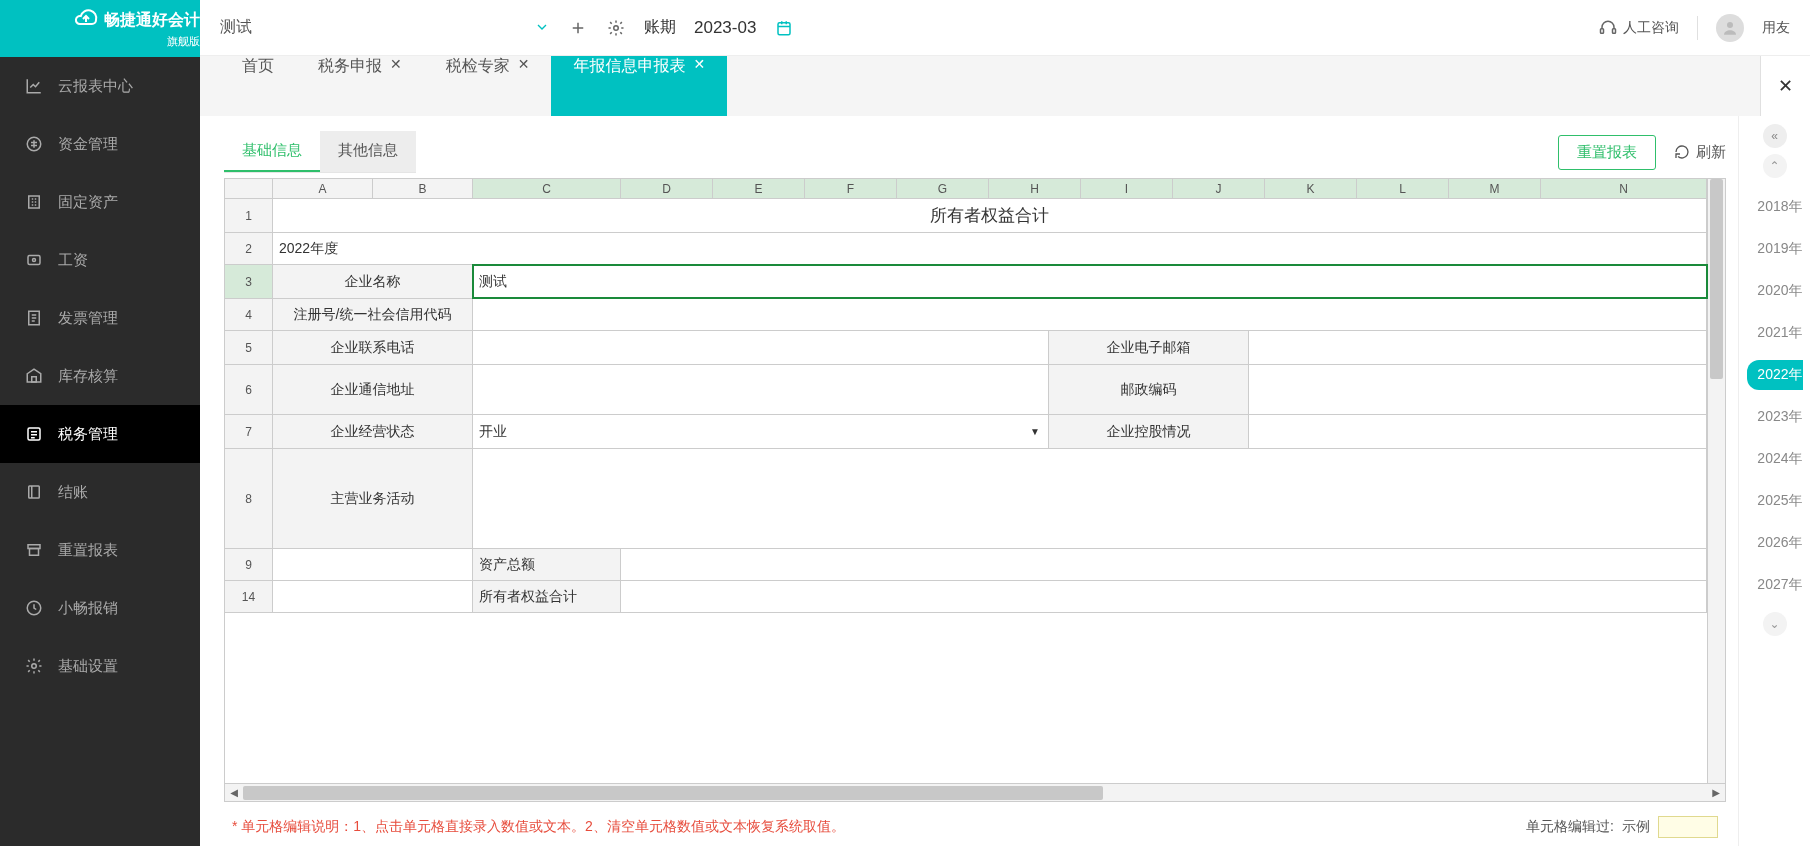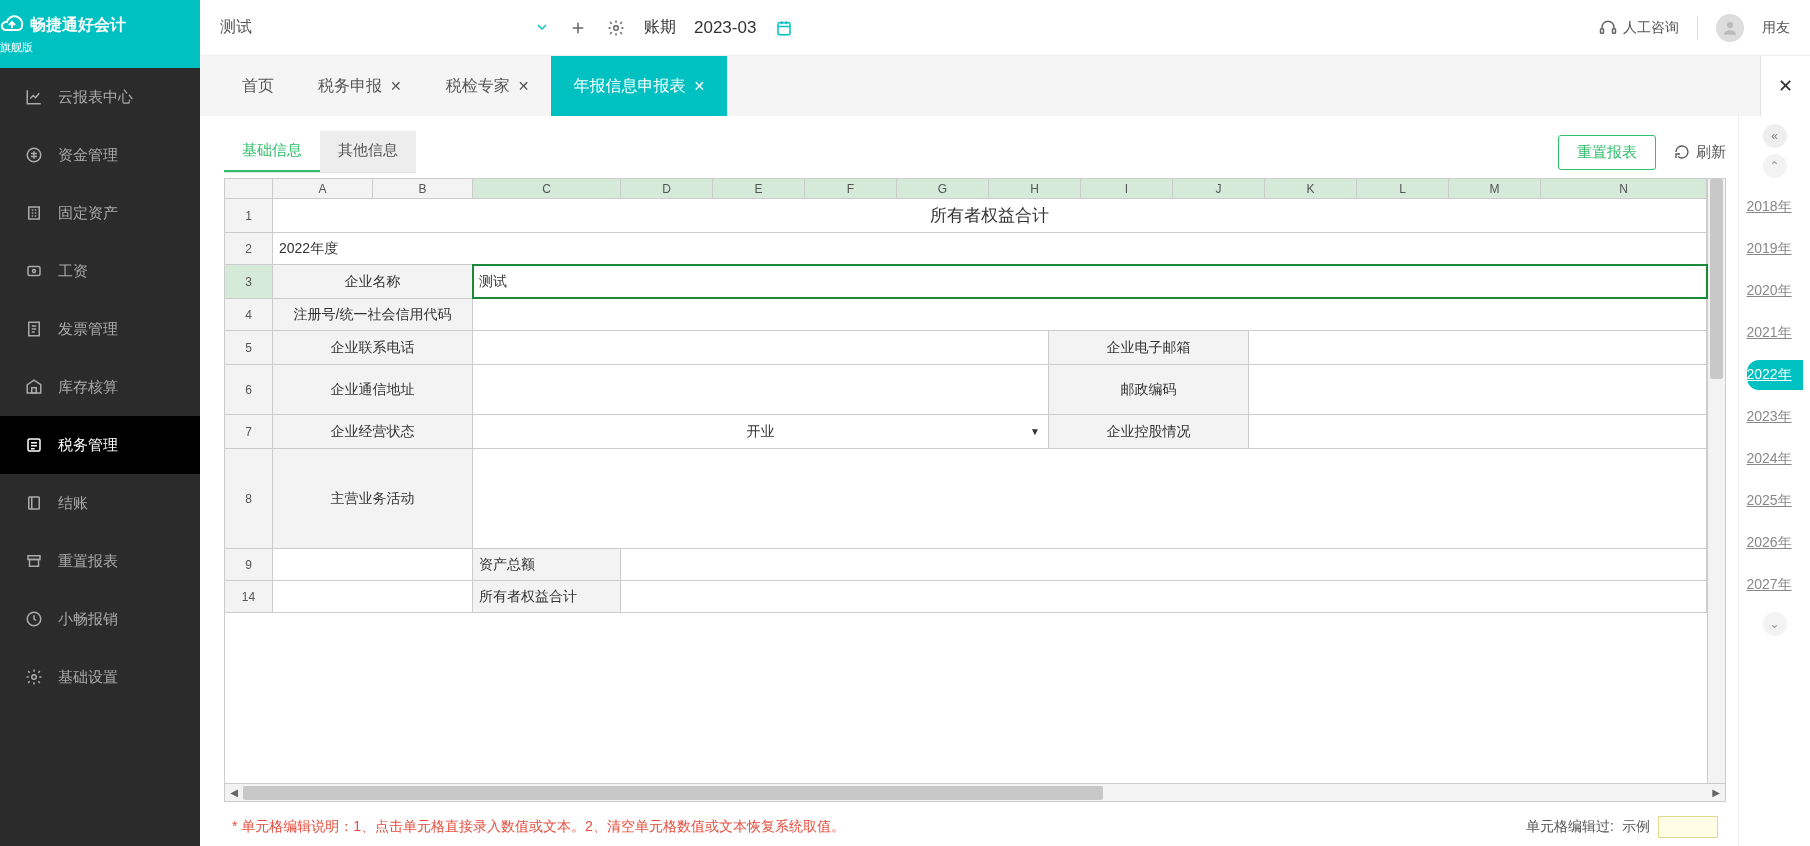--- a/index.html
+++ b/index.html
@@ -1,21 +1,21 @@
 <!DOCTYPE html>
 <html><head>
 <meta charset="utf-8">
 <style>
 * { box-sizing: border-box; margin: 0; padding: 0; }
 body { font-family: "Microsoft YaHei", sans-serif; font-size: 14px; color: #333; background: #fff; overflow: hidden; }
 .app { display: flex; height: 846px; width: 1810px; }
 
 
 .sidebar { width: 200px; background: #2b2b2b; display: flex; flex-direction: column; }
-.logo-area { height: 68px; background: #00c1c1; display: flex; flex-direction: column; align-items: flex-start; justify-content: center; color: #fff; }
+.logo-area { height: 57px; background: #00c1c1; display: flex; flex-direction: column; align-items: flex-end; justify-content: center; color: #fff; }
 .logo-top { display: flex; align-items: center; gap: 6px; }
 .logo-icon { width: 24px; height: 24px; }
 .logo-text { font-size: 16px; font-weight: 600; }
 .logo-sub { font-size: 11px; margin-top: 2px; }
 .nav { flex: 1; overflow-y: auto; }
 .nav-item { height: 58px; display: flex; align-items: center; padding-left: 24px; color: #aaa; cursor: pointer; gap: 14px; }
 .nav-item.active { background: #000; color: #fff; }
 .nav-icon { width: 20px; height: 20px; display: flex; align-items: center; justify-content: center; }
 .nav-label { font-size: 15px; }
 .sidebar-bottom { height: 40px; display: flex; align-items: center; justify-content: center; color: #aaa; background: #222; gap: 6px; cursor: pointer; }
@@ -28,21 +28,21 @@
 .topbar-icon { width: 20px; height: 20px; color: #888; cursor: pointer; display: flex; align-items: center; justify-content: center; }
 .period-label { font-size: 16px; color: #333; }
 .period-value { font-size: 17px; color: #333; }
 .topbar-spacer { flex: 1; }
 .consult { display: flex; align-items: center; gap: 6px; color: #555; cursor: pointer; }
 .avatar { width: 28px; height: 28px; border-radius: 50%; background: #ddd; display: flex; align-items: center; justify-content: center; }
 .divider-v { width: 1px; height: 24px; background: #e0e0e0; }
 
 
 .tabs-row { height: 60px; display: flex; align-items: center; background: #f5f5f5; padding-left: 20px; position: relative; }
-.page-tab { height: 60px; padding: 0 22px; display: flex; align-items: center; gap: 8px; color: #555; cursor: pointer; background: transparent; font-size: 16px; }
+.page-tab { height: 60px; padding: 0 22px; display: flex; gap: 8px; color: #555; cursor: pointer; background: transparent; font-size: 16px; }
 .page-tab.active { background: #00c1c1; color: #fff; }
 .tab-close { font-size: 14px; }
 .tabs-close-all { position: absolute; right: 0; top: 0; width: 50px; height: 60px; display: flex; align-items: center; justify-content: center; border-left: 1px solid #e0e0e0; background: #fff; cursor: pointer; font-size: 18px; }
 
 
 .content { flex: 1; display: flex; }
 .work { flex: 1; padding: 14px 12px 0 24px; display: flex; flex-direction: column; position: relative; }
 .sub-tabs-row { display: flex; align-items: center; height: 44px; }
 .sub-tabs { display: flex; border-bottom: 1px solid #e5e5e5; }
 .sub-tab { padding: 10px 18px; cursor: pointer; color: #555; font-size: 15px; }
@@ -61,40 +61,40 @@
 .col-h.sel { background: #d6ead9; }
 .sheet-body { position: relative; }
 .row { display: flex; border-bottom: 1px solid #ccc; }
 .row-h { width: 48px; background: #f3f3f3; border-right: 1px solid #ccc; display: flex; align-items: center; justify-content: center; font-size: 12px; color: #555; }
 .row-h.sel { background: #d6ead9; }
 .cell { border-right: 1px solid #ccc; display: flex; align-items: center; padding: 0 6px; background: #fff; font-size: 14px; }
 .cell.label { background: #f3f3f3; justify-content: center; }
 .cell.title { justify-content: center; font-size: 17px; }
 .cell.right { justify-content: flex-end; }
 .cell.selected { outline: 2px solid #1a8a3a; outline-offset: -1px; }
-.dropdown-cell { justify-content: center; position: relative; }
+.dropdown-cell { position: relative; }
 .dd-arrow { position: absolute; right: 8px; font-size: 10px; }
 .sheet-vscroll { width: 18px; background: #f3f3f3; border: 1px solid #ccc; border-left: none; position: relative; }
 .sheet-vscroll-thumb { position: absolute; top: 0; left: 2px; right: 2px; height: 200px; background: #c8c8c8; border-radius: 2px; }
 .sheet-hscroll { height: 18px; background: #f3f3f3; border: 1px solid #ccc; border-top: none; margin-top: 0; display: flex; align-items: center; position: relative; }
 .hs-btn { width: 18px; height: 18px; display: flex; align-items: center; justify-content: center; font-size: 10px; color: #666; }
 .hs-track { flex: 1; position: relative; height: 14px; }
 .hs-thumb { position: absolute; left: 0; width: 860px; top: 0; bottom: 0; background: #c8c8c8; border-radius: 2px; }
 
 
 .footer-note { padding: 14px 8px 8px 8px; display: flex; align-items: center; font-size: 14px; }
 .note-text { color: #e74c3c; }
 .note-right { margin-left: auto; display: flex; align-items: center; gap: 8px; color: #555; }
 .example-box { width: 60px; height: 22px; background: #fffde6; border: 1px solid #e0d98f; }
 
 
 .right-col { width: 72px; display: flex; flex-direction: column; align-items: center; padding-top: 8px; border-left: 1px solid #eee; }
 .collapse-btn { width: 24px; height: 24px; border-radius: 50%; background: #eee; display: flex; align-items: center; justify-content: center; margin-bottom: 6px; cursor: pointer; font-size: 12px; color: #888; }
 .year-switch { width: 24px; height: 24px; border-radius: 50%; background: #f3f3f3; display: flex; align-items: center; justify-content: center; color: #999; margin-bottom: 14px; cursor: pointer; font-size: 12px; }
-.year { width: 56px; text-align: left; padding: 6px 0; color: #888; cursor: pointer; font-size: 14px; margin-bottom: 12px; border-radius: 12px 0 0 12px; text-decoration: underline; }
+.year { width: 56px; text-align: right; padding: 6px 0; color: #888; cursor: pointer; font-size: 14px; margin-bottom: 12px; border-radius: 12px 0 0 12px; }
 .year.active { background: #00c1c1; color: #fff; }
 
 svg { display: block; }
 </style>
 </head>
 <body>
 
 <div class="app">
 
   <div class="sidebar">

